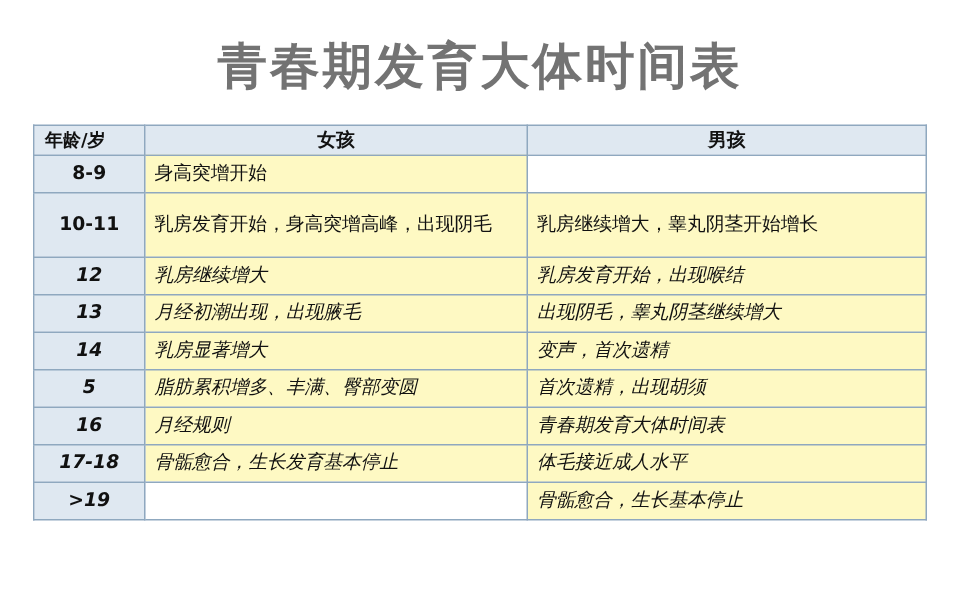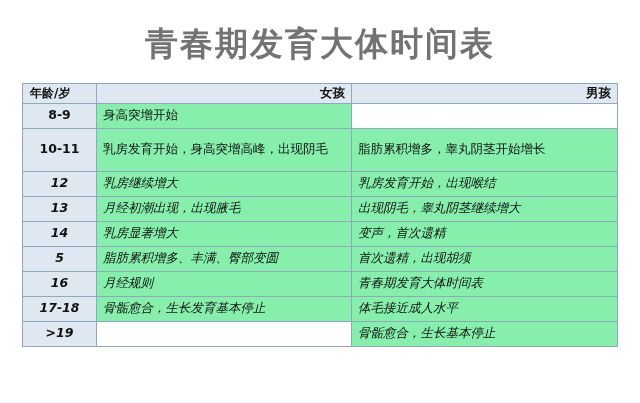--- a/index.html
+++ b/index.html
@@ -47,37 +47,37 @@
     vertical-align: middle;
     line-height: 1.5;
   }
   .col-age { width: 74px; }
   .col-girl { width: 255px; }
   .col-boy { width: auto; }
 
   .head td {
     background: #dfe8f1;
     font-weight: bold;
-    text-align: right;
+    text-align: center;
     font-size: 13px;
     padding: 7px 4px;
   }
   .head td.age-head {
     text-align: left;
     padding-left: 7px;
     font-size: 12px;
   }
   td.age {
     background: #dfe8f1;
     text-align: center;
     font-weight: bold;
     font-size: 12.5px;
   }
   td.cell {
-    background: #86efac;
+    background: #fef9c3;
   }
   td.cell.empty {
     background: #ffffff;
   }
   .tall td { height: 42px; }
   .row-std td { height: 24px; font-style: italic; }
   .row-first td { height: 24px; margin-left: 16px; }
 </style>
 </head>
 <body>
@@ -102,21 +102,21 @@
 
         <tr class="row-first">
           <td class="age">8-9</td>
           <td class="cell">身高突增开始</td>
           <td class="cell empty"></td>
         </tr>
 
         <tr class="tall">
           <td class="age">10-11</td>
           <td class="cell">乳房发育开始，身高突增高峰，出现阴毛</td>
-          <td class="cell">脂肪累积增多，睾丸阴茎开始增长</td>
+          <td class="cell">乳房继续增大，睾丸阴茎开始增长</td>
         </tr>
 
         <tr class="row-std">
           <td class="age">12</td>
           <td class="cell">乳房继续增大</td>
           <td class="cell">乳房发育开始，出现喉结</td>
         </tr>
 
         <tr class="row-std">
           <td class="age">13</td>

